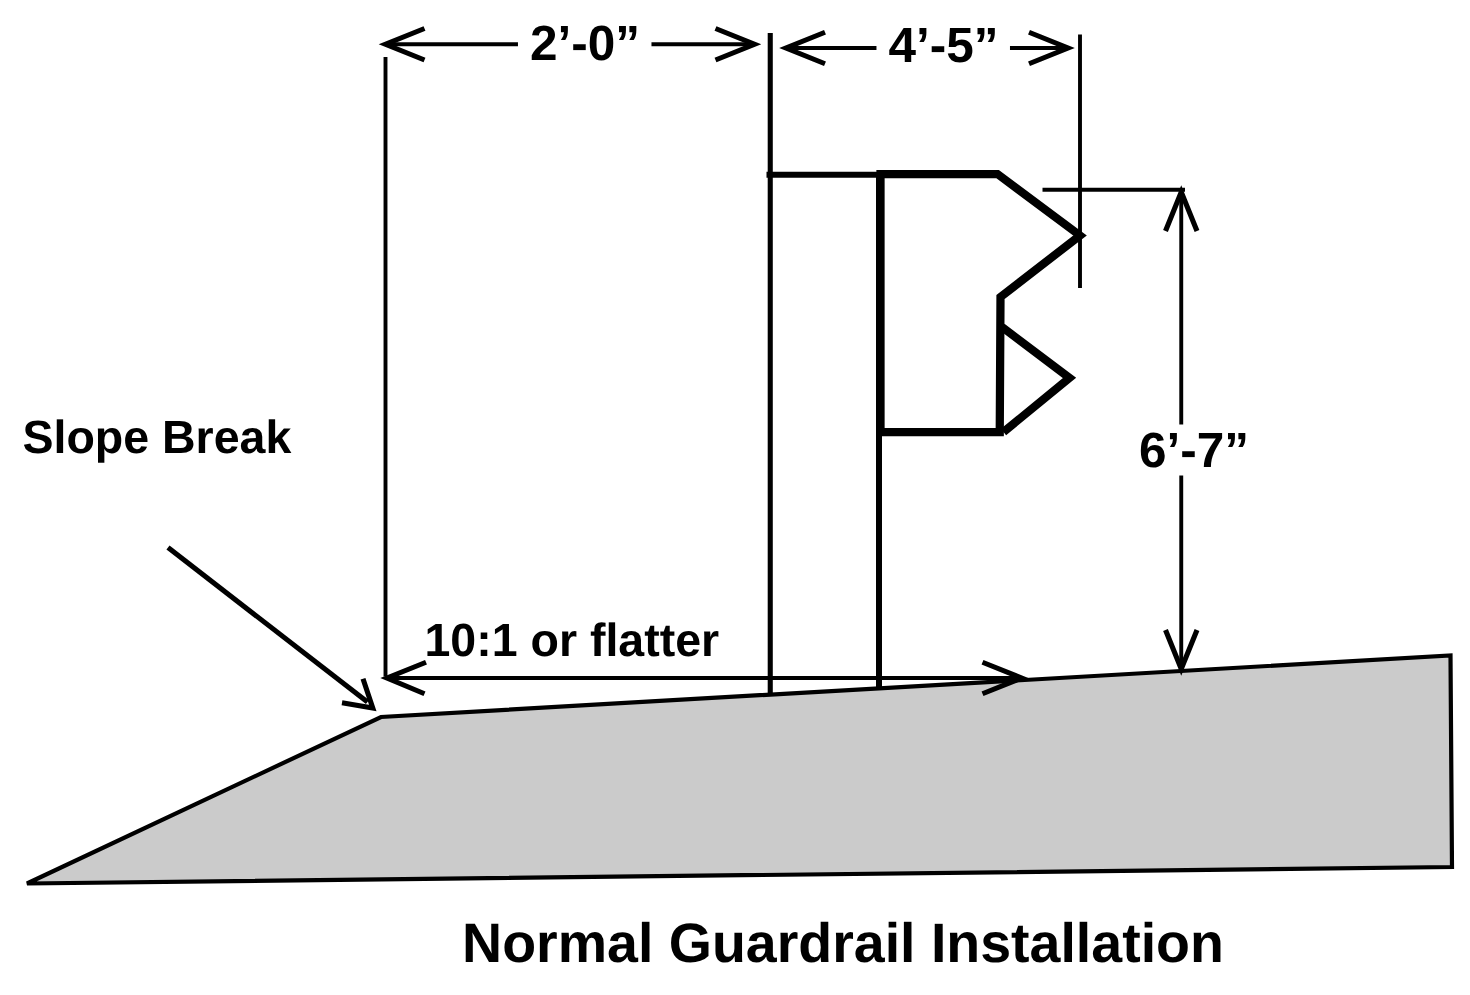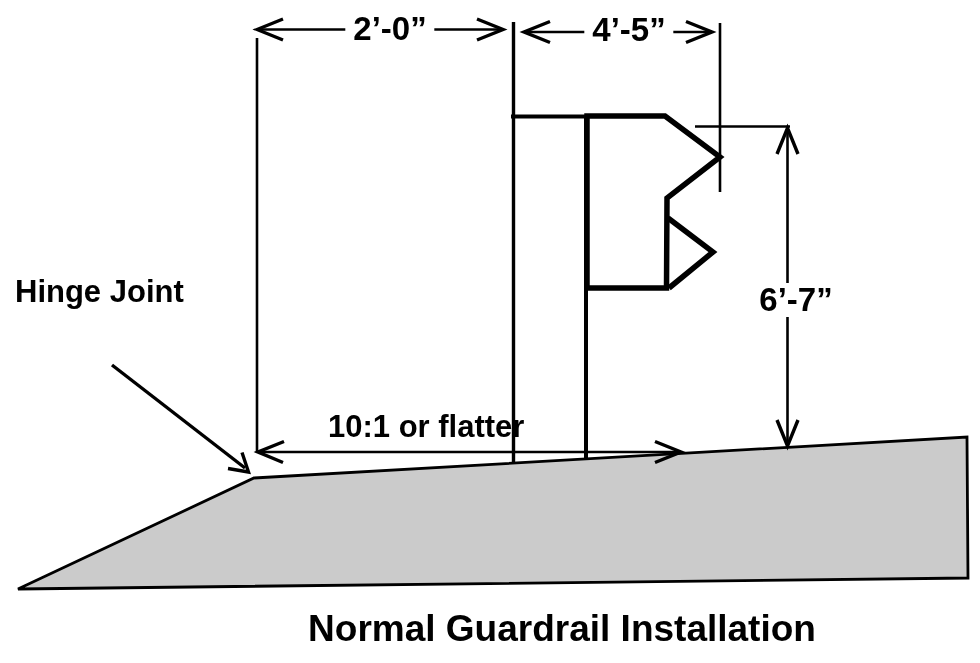--- a/index.html
+++ b/index.html
@@ -79,20 +79,20 @@
     <path class="stroke w-med" d="M 228 468.5 L 248.5 472 L 242 452.5"></path>
   </svg>
 
   <div class="label dim-label" style="left:390px;top:12px;">2’-0”</div>
 
   <div class="label dim-label" style="left:629px;top:13px;">4’-5”</div>
 
   <div class="label dim-label" style="left:796px;top:283px;">6’-7”</div>
 
   <div class="label callout-label" style="left:15px;top:271px;">
-    <div>Hinge Joint</div>
+    <div>Slope Break</div>
   </div>
 
-  <div class="label ratio-label" style="left:283px;top:410px;margin-left:45px;">10:1 or flatter</div>
+  <div class="label ratio-label" style="left:283px;top:410px;">10:1 or flatter</div>
 
   <div class="label title-label" style="left:562px;top:609px;">Normal Guardrail Installation</div>
 
 </div>
 
 </body></html>

